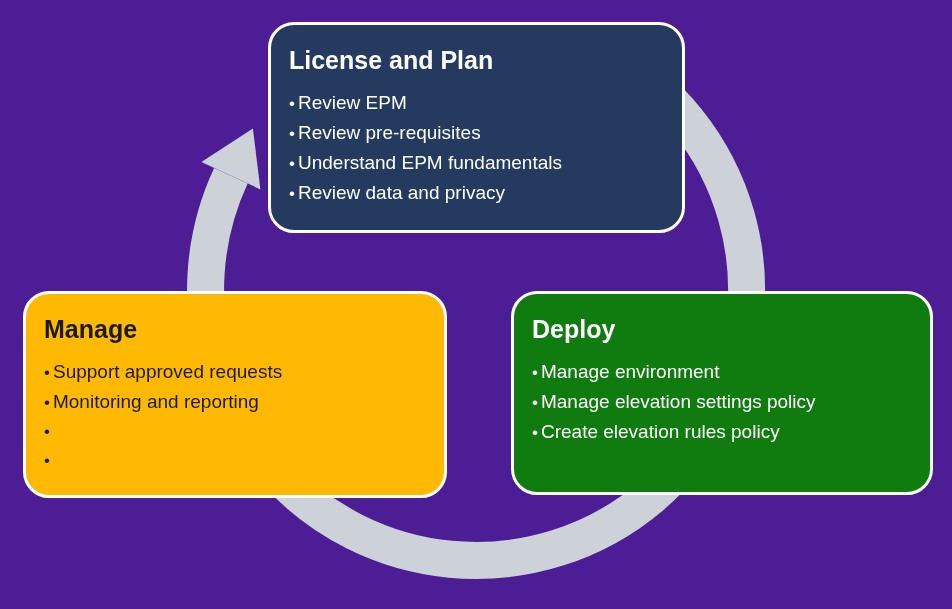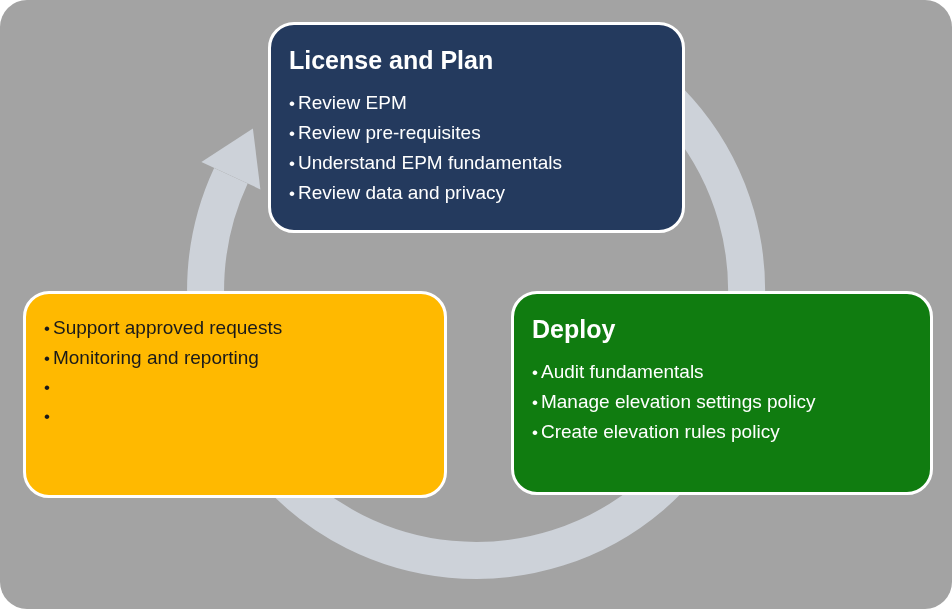--- a/index.html
+++ b/index.html
@@ -55,21 +55,21 @@
     white-space: nowrap;
   }
   .node li .b {
     margin-right: 3px;
     font-size: 17px;
   }
 </style>
 </head>
 <body>
 
-<div class="stage" style="background: #a3a3a3; border-radius: 27px;">
+<div class="stage" style="background: #4c1d95;">
 
   <svg class="cycle-arrow" viewBox="0 0 952 609">
     <path class="arc" d="M 611.3 55.7 A 270.5 270.5 0 1 1 230.9 175.7" style="stroke: rgb(205, 210, 217);"></path>
     <polygon points="201.4,162.0 252.9,128.6 260.4,189.4" style="fill: rgb(205, 210, 217);"></polygon>
   </svg>
 
   <section class="node" style="left: 268px; top: 22px; width: 417px; height: 211px; background: rgb(36, 58, 94); color: rgb(255, 255, 255); border-color: rgb(255, 255, 255);">
     <h2>License and Plan</h2>
     <ul>
       <li>
@@ -85,20 +85,21 @@
         <span class="t">Understand EPM fundamentals</span>
       </li>
       <li>
         <span class="b">•</span>
         <span class="t">Review data and privacy</span>
       </li>
     </ul>
   </section>
 
   <section class="node" style="left: 23px; top: 291px; width: 424px; height: 207px; background: rgb(255, 185, 0); color: rgb(26, 26, 26); border-color: rgb(255, 255, 255);">
+    <h2>Manage</h2>
     <ul>
       <li>
         <span class="b">•</span>
         <span class="t">Support approved requests</span>
       </li>
       <li>
         <span class="b">•</span>
         <span class="t">Monitoring and reporting</span>
       </li>
       <li>
@@ -108,21 +109,21 @@
         <span class="b">•</span>
       </li>
     </ul>
   </section>
 
   <section class="node" style="left: 511px; top: 291px; width: 422px; height: 204px; background: rgb(16, 124, 16); color: rgb(255, 255, 255); border-color: rgb(255, 255, 255);">
     <h2>Deploy</h2>
     <ul>
       <li>
         <span class="b">•</span>
-        <span class="t">Audit fundamentals</span>
+        <span class="t">Manage environment</span>
       </li>
       <li>
         <span class="b">•</span>
         <span class="t">Manage elevation settings policy</span>
       </li>
       <li>
         <span class="b">•</span>
         <span class="t">Create elevation rules policy</span>
       </li>
     </ul>

